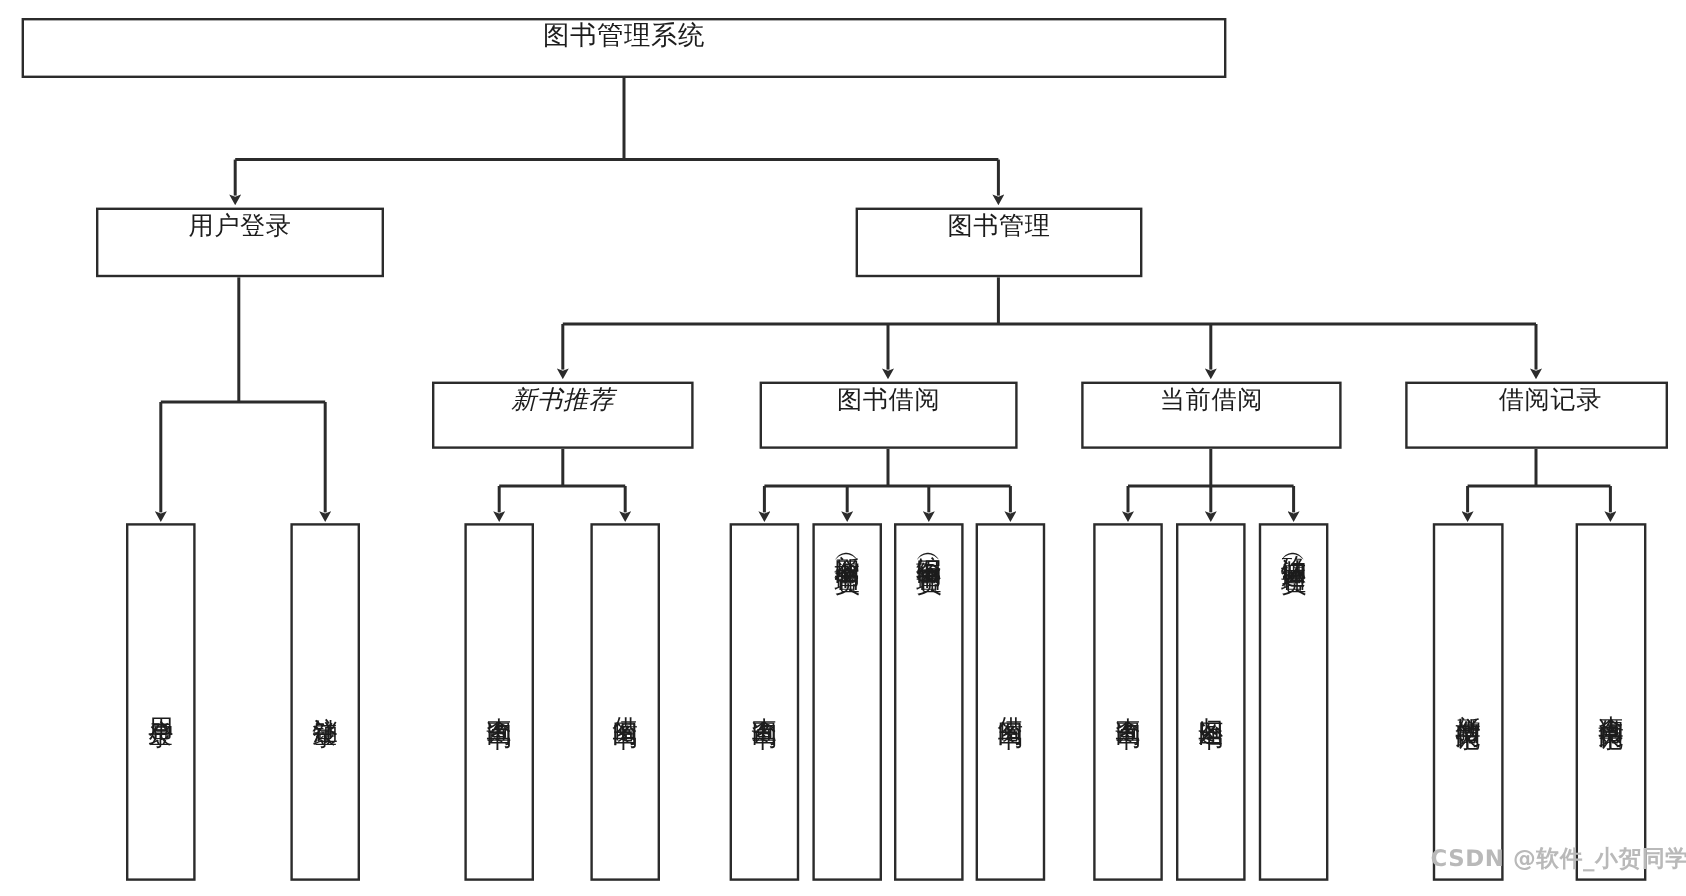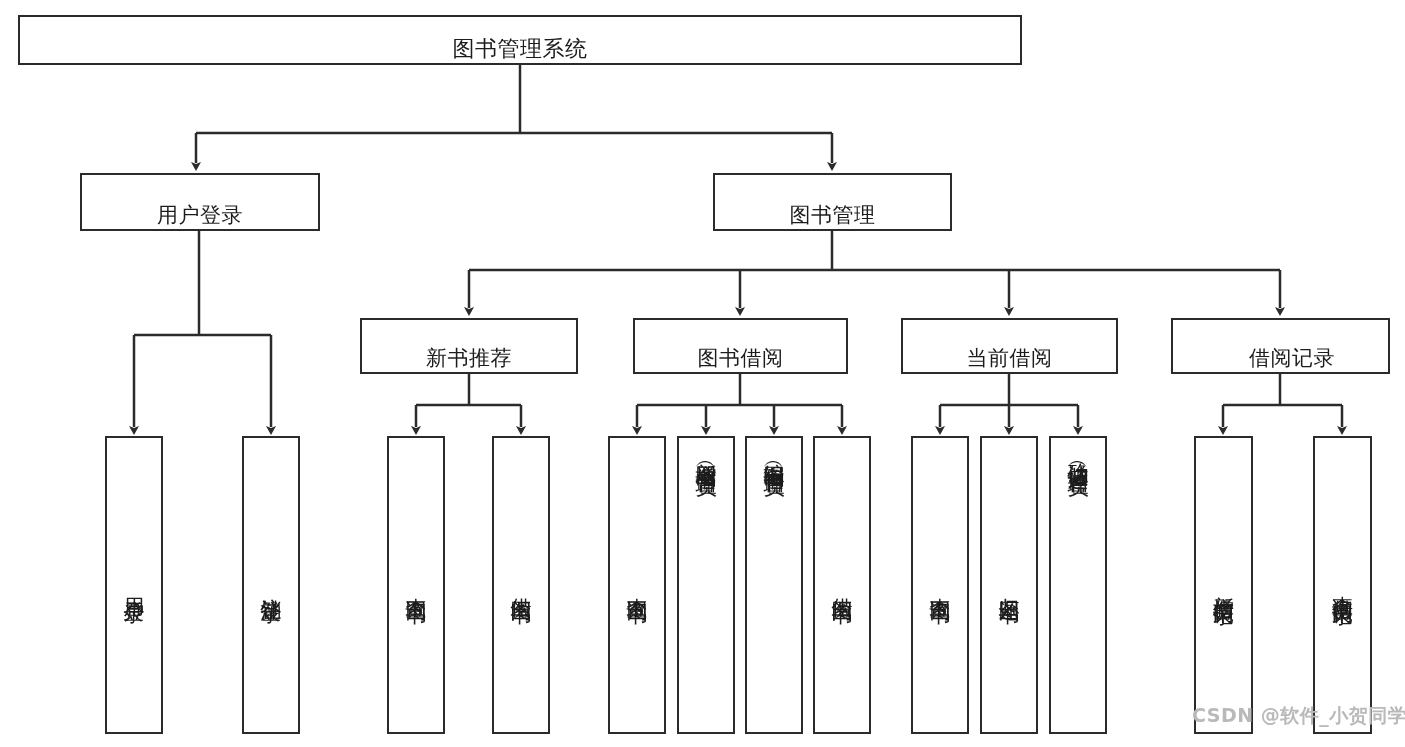--- a/index.html
+++ b/index.html
@@ -26,21 +26,21 @@
     width: 1405px;
     height: 747px;
     pointer-events: none;
   }
   .node {
     position: absolute;
     box-sizing: border-box;
     border: 2px solid #2b2b2b;
     background: #ffffff;
     display: flex;
-    align-items: flex-end;
+    align-items: flex-start;
     justify-content: center;
     text-align: center;
     color: #1c1c1c;
   }
   .node-label {
     display: block;
     line-height: 1.28;
     letter-spacing: 0.5px;
   }
   
@@ -138,21 +138,21 @@
     <span class="node-label">图书管理系统</span>
   </div>
 
   <div class="node horiz" style="left:80px; top:173px; width:240px; height:58px;">
     <span class="node-label">用户登录</span>
   </div>
   <div class="node horiz" style="left:713px; top:173px; width:239px; height:58px;">
     <span class="node-label">图书管理</span>
   </div>
 
-  <div class="node horiz" style="left:360px; top:318px; width:218px; height:56px;">
+  <div class="node horiz" style="left:360px; top:318px; width:218px; height:56px;font-style:italic;">
     <span class="node-label">新书推荐</span>
   </div>
   <div class="node horiz" style="left:901px; top:318px; width:217px; height:56px;">
     <span class="node-label">当前借阅</span>
   </div>
   <div class="node horiz" style="left:633px; top:318px; width:215px; height:56px;">
     <span class="node-label">图书借阅</span>
   </div>
   <div class="node horiz" style="left:1171px; top:318px; width:219px; height:56px;padding-left:23px;">
     <span class="node-label">借阅记录</span>

